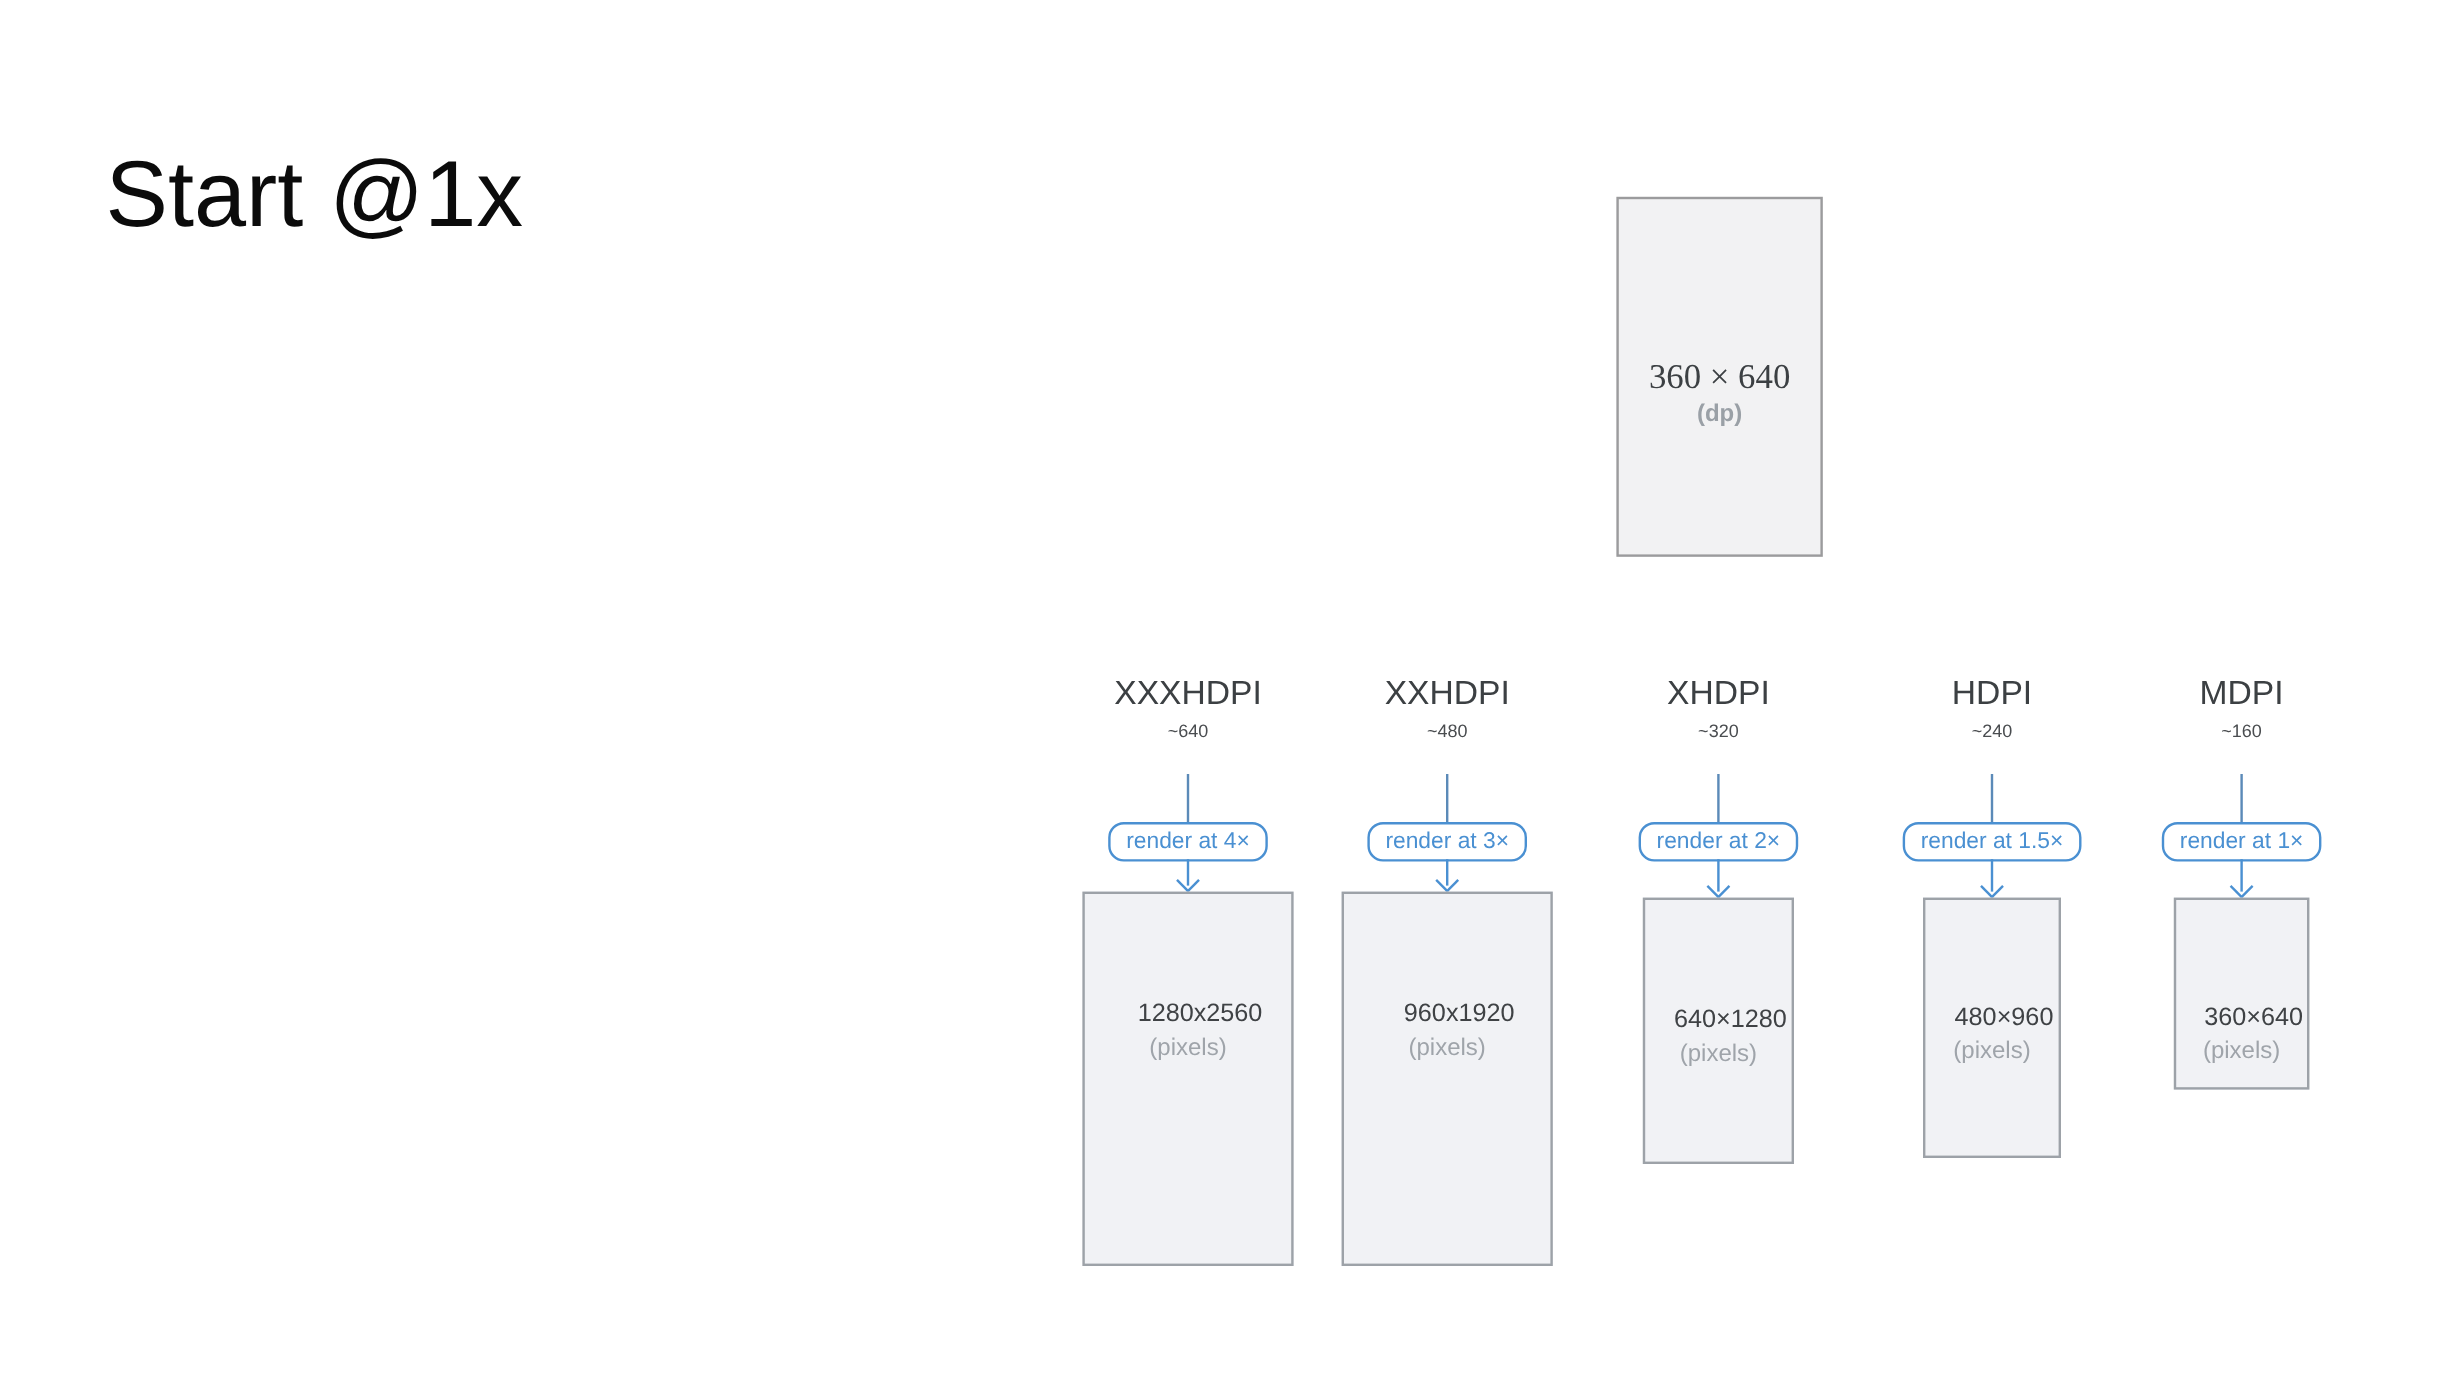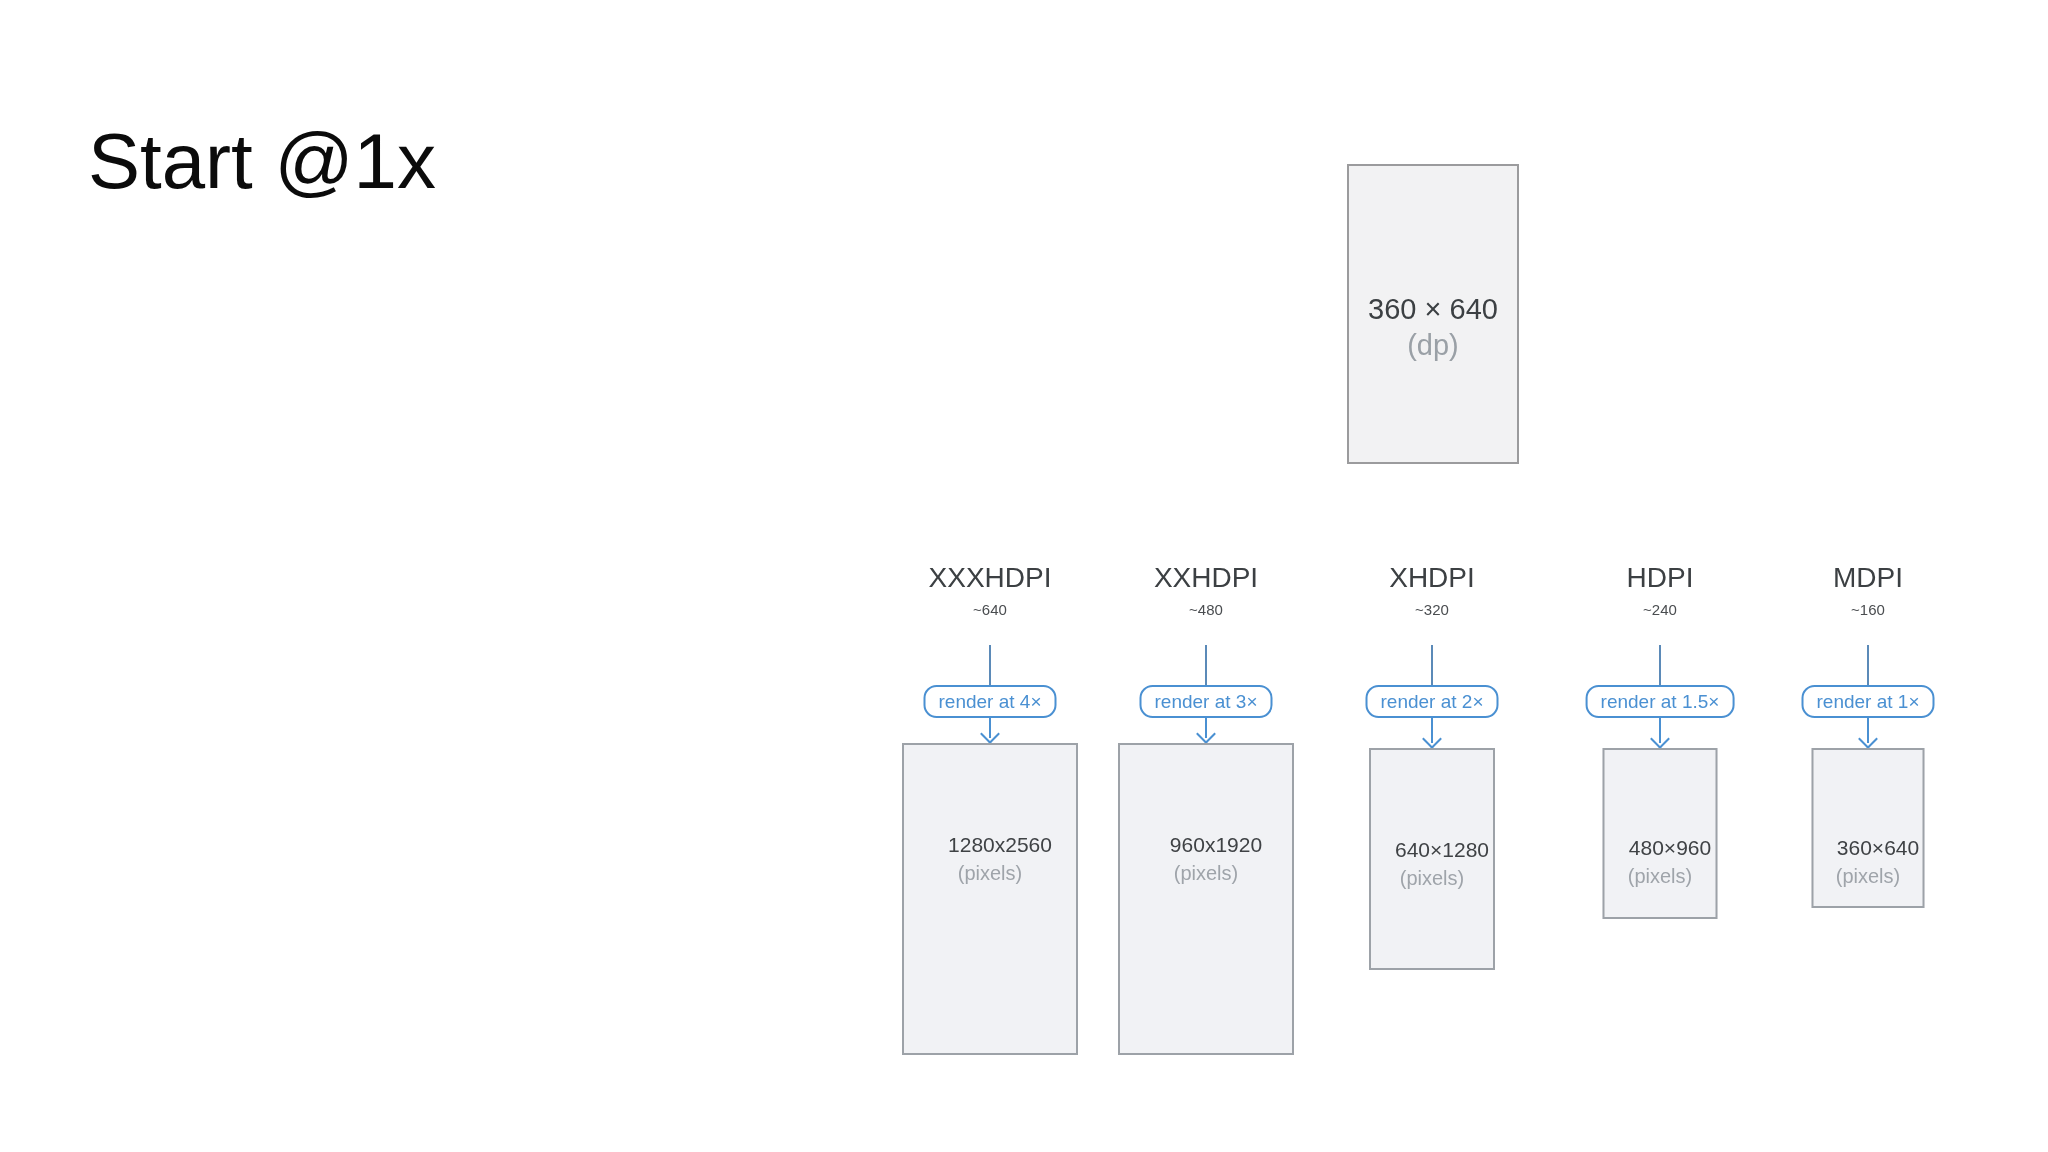--- a/index.html
+++ b/index.html
@@ -19,22 +19,22 @@
     position:absolute;left:88px;top:84px;
     font-size:78px;color:#0b0b0b;letter-spacing:0px;font-weight:400;margin-top:32px;
   }
   
   .source-box{
     position:absolute;left:1347px;top:164px;width:172px;height:300px;
     background:#f2f2f3;border:2px solid #9b9b9d;box-sizing:border-box;
     display:flex;flex-direction:column;align-items:center;justify-content:center;
     padding-top:26px;
   }
-  .source-size{font-size:29px;color:var(--text-dark);}
-  .source-unit{font-size:29px;color:var(--text-muted);margin-top:3px;}
+  .source-size{font-size:29px;color:var(--text-dark);font-family:Liberation Serif, serif;}
+  .source-unit{font-size:20px;color:var(--text-muted);margin-top:3px;font-weight:bold;}
   
   .column{position:absolute;top:0;width:0;height:1152px;}
   .c1{left:990px;}  .c2{left:1206px;} .c3{left:1432px;} .c4{left:1660px;} .c5{left:1868px;}
   .col-name{
     position:absolute;top:562px;left:0;transform:translateX(-50%);
     font-size:28px;color:var(--text-dark);white-space:nowrap;
   }
   .col-density{
     position:absolute;top:601px;left:0;transform:translateX(-50%);
     font-size:15px;color:#4a4d50;white-space:nowrap;
@@ -60,21 +60,21 @@
   }
   .c1 .arrow-head,.c2 .arrow-head{top:727px;}
   .c3 .arrow-head,.c4 .arrow-head,.c5 .arrow-head{top:732px;}
   .px-box{
     position:absolute;transform:translateX(-50%);left:0;
     background:var(--box-fill);border:2px solid var(--box-border);box-sizing:border-box;
   }
   .c1 .px-box{top:743px;width:176px;height:312px;}
   .c2 .px-box{top:743px;width:176px;height:312px;}
   .c3 .px-box{top:748px;width:126px;height:222px;}
-  .c4 .px-box{top:748px;width:115px;height:171px;}
+  .c4 .px-box{top:748px;width:115px;height:217px;}
   .c5 .px-box{top:748px;width:113px;height:160px;}
   .px-label{
     position:absolute;left:0;right:0;text-align:center;
   }
   .c1 .px-label,.c2 .px-label{top:86px;}
   .c3 .px-label{top:86px;}
   .c4 .px-label,.c5 .px-label{top:84px;}
   .px-size{font-size:21px;color:#3f4245;line-height:28px;white-space:nowrap;padding-left:20px;}
   .px-unit{font-size:20px;color:#9fa4aa;line-height:28px;white-space:nowrap;}
 </style>

